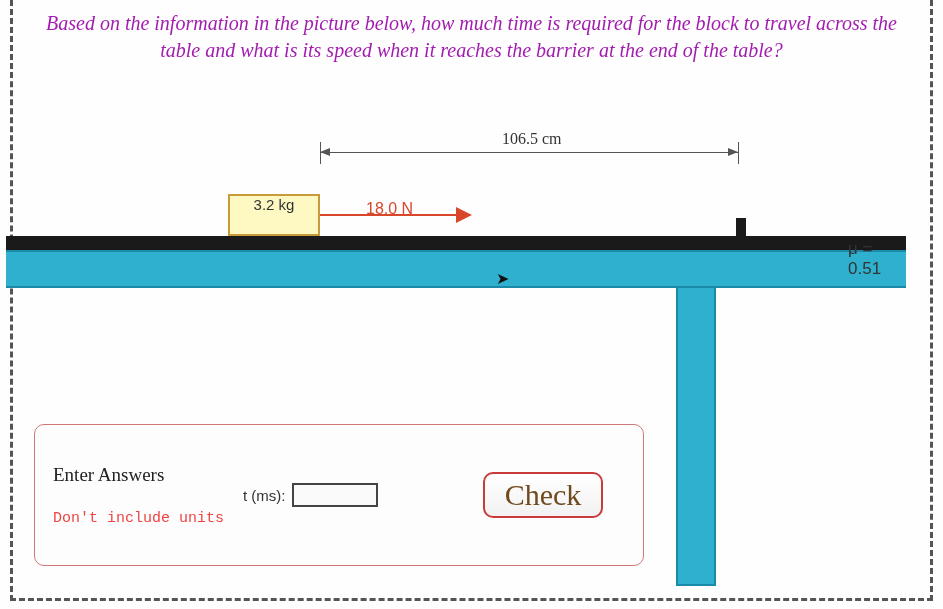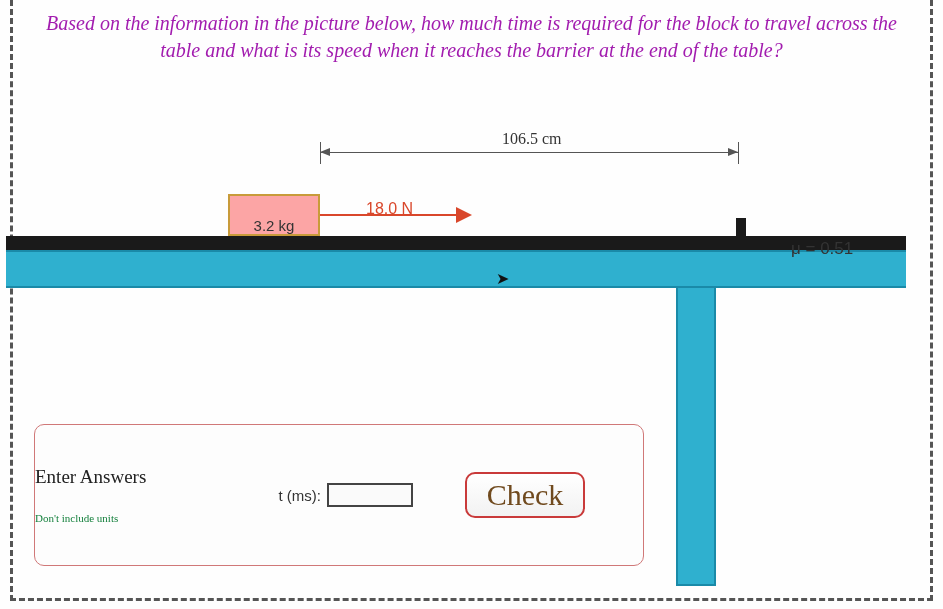--- a/index.html
+++ b/index.html
@@ -73,24 +73,24 @@
       font-size: 16px;
       color: #333;
     }
     
     .block {
       position: absolute;
       left: 192px;
       top: 50px;
       width: 92px;
       height: 42px;
-      background: #fca5a5;
+      background: #fef9c3;
       border: 2px solid #c89b3a;
       display: flex;
-      align-items: flex-end;
+      align-items: flex-start;
       justify-content: center;
       font-size: 15px;
       color: #333;
       font-family: Arial, sans-serif;
     }
     
     .force-arrow {
       position: absolute;
       top: 70px;
       left: 284px;
@@ -148,21 +148,21 @@
       top: 142px;
       left: 640px;
       width: 40px;
       height: 300px;
       background: #2fb0cf;
       border: 2px solid #1a8aa8;
     }
     .mu-label {
       position: absolute;
       top: 95px;
-      left: 755px;
+      left: 812px;
       font-size: 17px;
       color: #333;
       font-family: Arial, sans-serif;
     }
     .cursor {
       position: absolute;
       top: 125px;
       left: 460px;
       font-size: 16px;
       color: #111;
@@ -172,43 +172,44 @@
       position: absolute;
       left: 34px;
       top: 424px;
       width: 610px;
       height: 142px;
       border: 1px solid #d07878;
       border-radius: 10px;
       background: #fdfdfd;
       display: flex;
       align-items: center;
-      padding: 0 0;
+      padding: 0 18px;
     }
     .answer-left {
       width: 190px;
     }
     .answer-title {
       font-size: 19px;
       color: #222;
       margin-bottom: 24px;
     }
     .answer-note {
-      font-size: 11px;
-      color: #15803d;
+      font-size: 15px;
+      color: #ef4444;
+      font-family: Liberation Mono, monospace;
     }
     .answer-fields {
       width: 200px;
       font-family: Arial, sans-serif;
     }
     .field-row {
       display: flex;
       align-items: center;
-      justify-content: flex-end;
-      margin: 8px 12px;
+      justify-content: flex-start;
+      margin: 8px 0;
     }
     .field-label {
       font-size: 15px;
       color: #333;
       margin-right: 6px;
     }
     .field-input {
       width: 86px;
       height: 24px;
       border: 2px solid #444;

